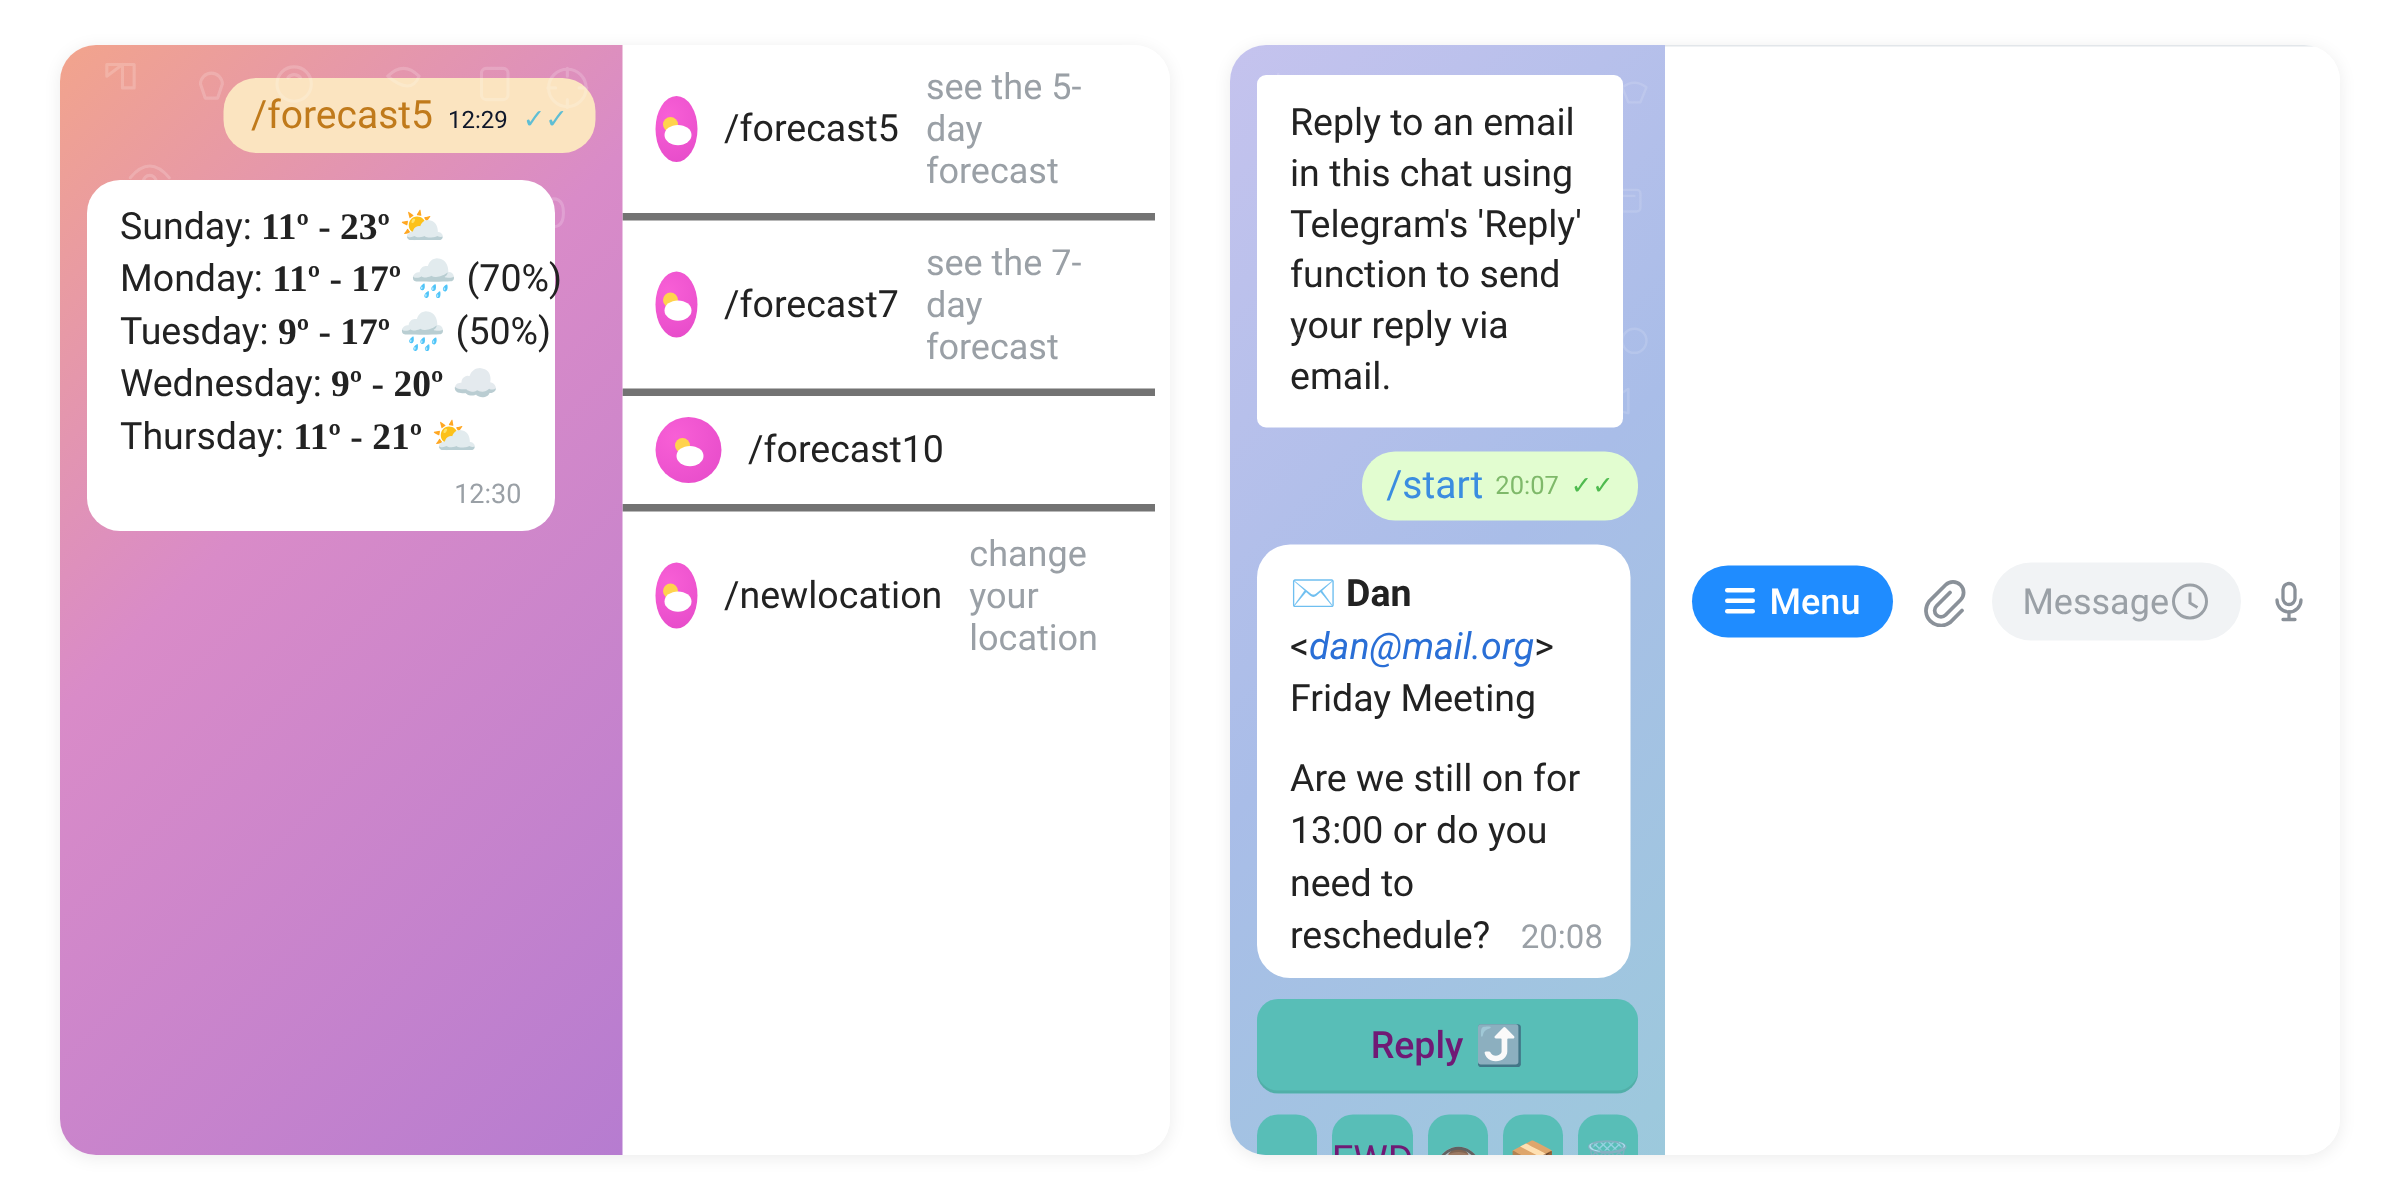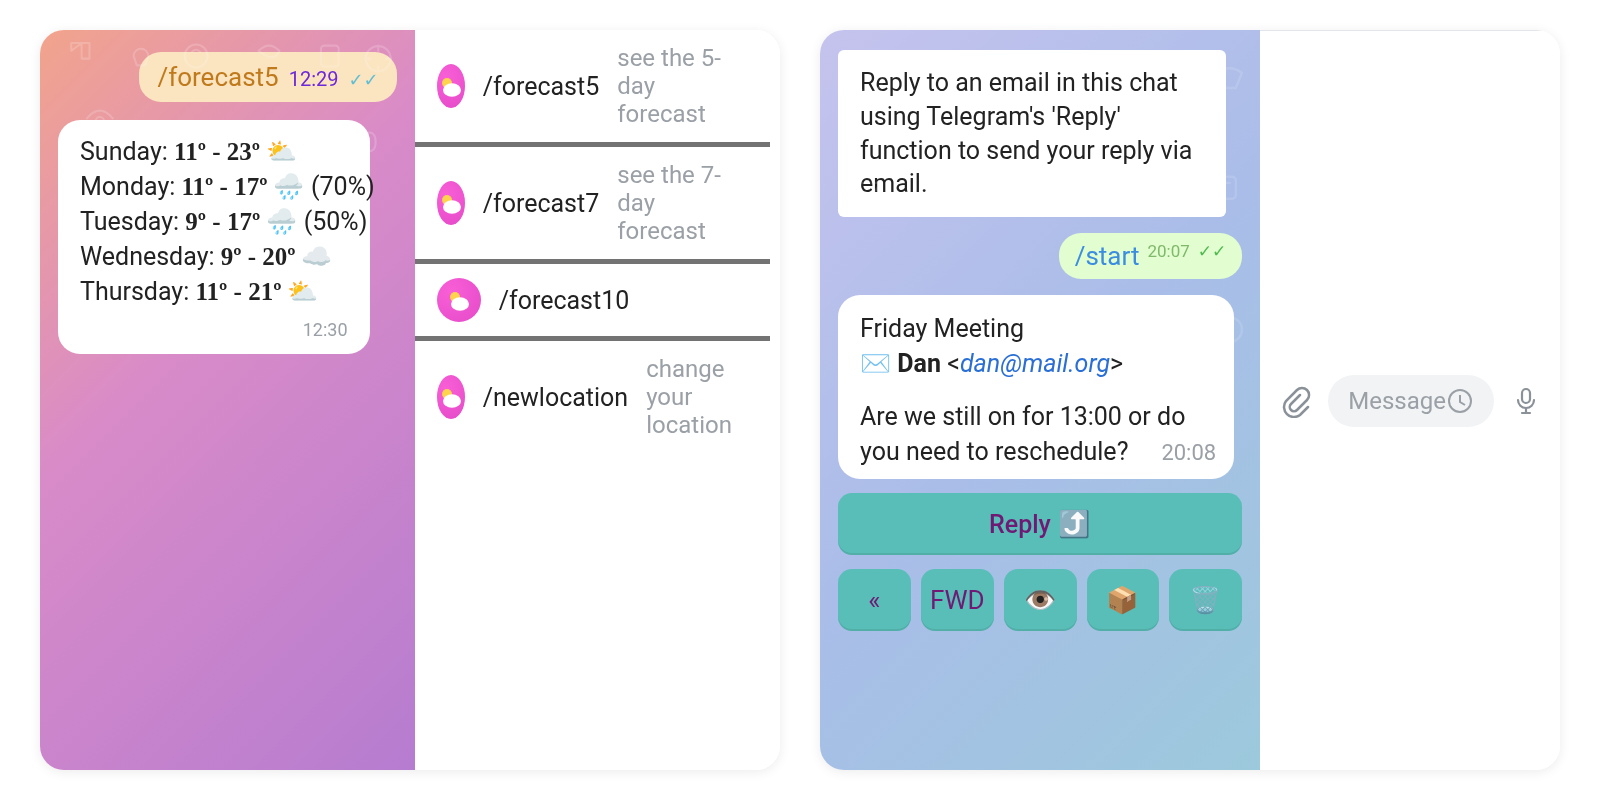--- a/index.html
+++ b/index.html
@@ -36,21 +36,21 @@
     display:inline-flex;
     align-items:baseline;
     gap:10px;
     background:#fbe4c0;
     border-radius:22px;
     padding:10px 18px;
     float:right;
     font-size:26px;
     color:#c07a1b;
   }
-  .bubble-out .time { font-size:20px; color:#6d28d9; }
+  .bubble-out .time { font-size:16px; color:#0f172a; }
   .bubble-out .checks { color:#5fbed4; font-size:18px; }
   .clearfix::after { content:""; display:block; clear:both; }
   .bubble-in {
     background:#ffffff;
     border-radius:22px;
     padding:14px 22px 12px;
     margin-top:18px;
     display:inline-block;
     max-width:92%;
     font-size:25px;
@@ -125,21 +125,21 @@
     border-radius:6px;
     padding:16px 22px;
     font-size:25px;
     line-height:1.35;
     color:#222;
     align-self:flex-start;
     max-width:96%;
   }
   .bubble-out-r {
     display:inline-flex;
-    align-items:flex-start;
+    align-items:center;
     gap:8px;
     background:#e2fdd0;
     border-radius:22px;
     padding:8px 16px;
     align-self:flex-end;
     margin-top:16px;
     font-size:26px;
     color:#3b8de0;
   }
   .bubble-out-r .time { font-size:17px; color:#7fb96a; }
@@ -351,26 +351,26 @@
       <span>Reply to an email in this chat using Telegram's 'Reply' function to send your reply via email.</span>
     </div>
 
     <div class="bubble-out-r">
       <span>/start</span>
       <span class="time">20:07</span>
       <span class="checks">✓✓</span>
     </div>
 
     <div class="email-bubble">
-      <div>Friday Meeting</div>
       <div>
         <span>✉️</span>
         <span class="email-from-name">Dan</span>
         &lt;<span class="email-from-addr">dan@mail.org</span>&gt;
       </div>
+      <div>Friday Meeting</div>
       <div style="height:18px"></div>
       <div>Are we still on for 13:00 or do you need to reschedule?</div>
       <span class="email-time">20:08</span>
     </div>
 
     <div class="kb-row">
       <div class="kb-btn full">
         <span>Reply</span>
         <span class="emoji">⤴️</span>
       </div>
@@ -388,20 +388,28 @@
         <div class="kb-btn">
           <span class="emoji">📦</span>
         </div>
         <div class="kb-btn">
           <span class="emoji">🗑️</span>
         </div>
       </div>
   </div>
 
   <div class="input-bar-right">
+    <div class="menu-btn-right">
+      <div class="menu-lines">
+          <span></span>
+          <span></span>
+          <span></span>
+        </div>
+      <span>Menu</span>
+    </div>
     <div class="attach-btn">
       <svg width="34" height="34" viewBox="0 0 34 34" fill="none" stroke="currentColor" stroke-width="2.5" stroke-linecap="round">
         <path d="M22 11 l-9 9 a4 4 0 0 0 6 6 l10 -10 a7 7 0 0 0 -10 -10 l-11 11 a10 10 0 0 0 14 14 l8 -8"></path>
       </svg>
     </div>
     <div class="msg-input">
       <span>Message</span>
       <span>
         <svg width="28" height="28" viewBox="0 0 28 28" fill="none" stroke="currentColor" stroke-width="2">
           <circle cx="14" cy="14" r="11"></circle>

